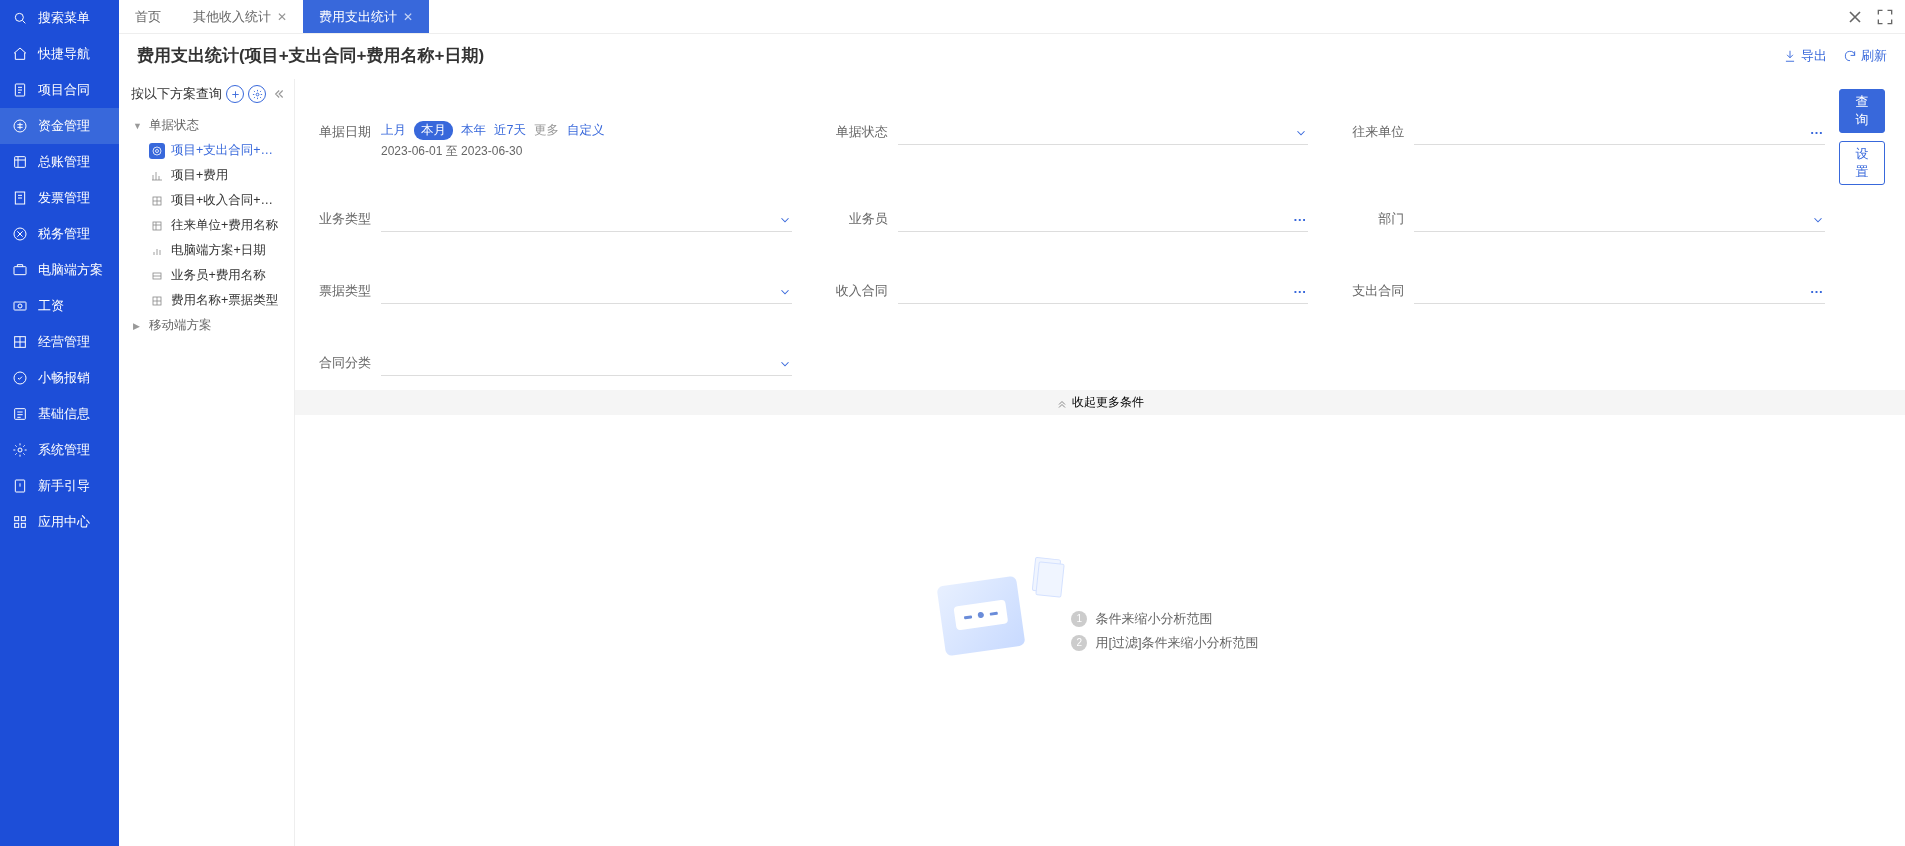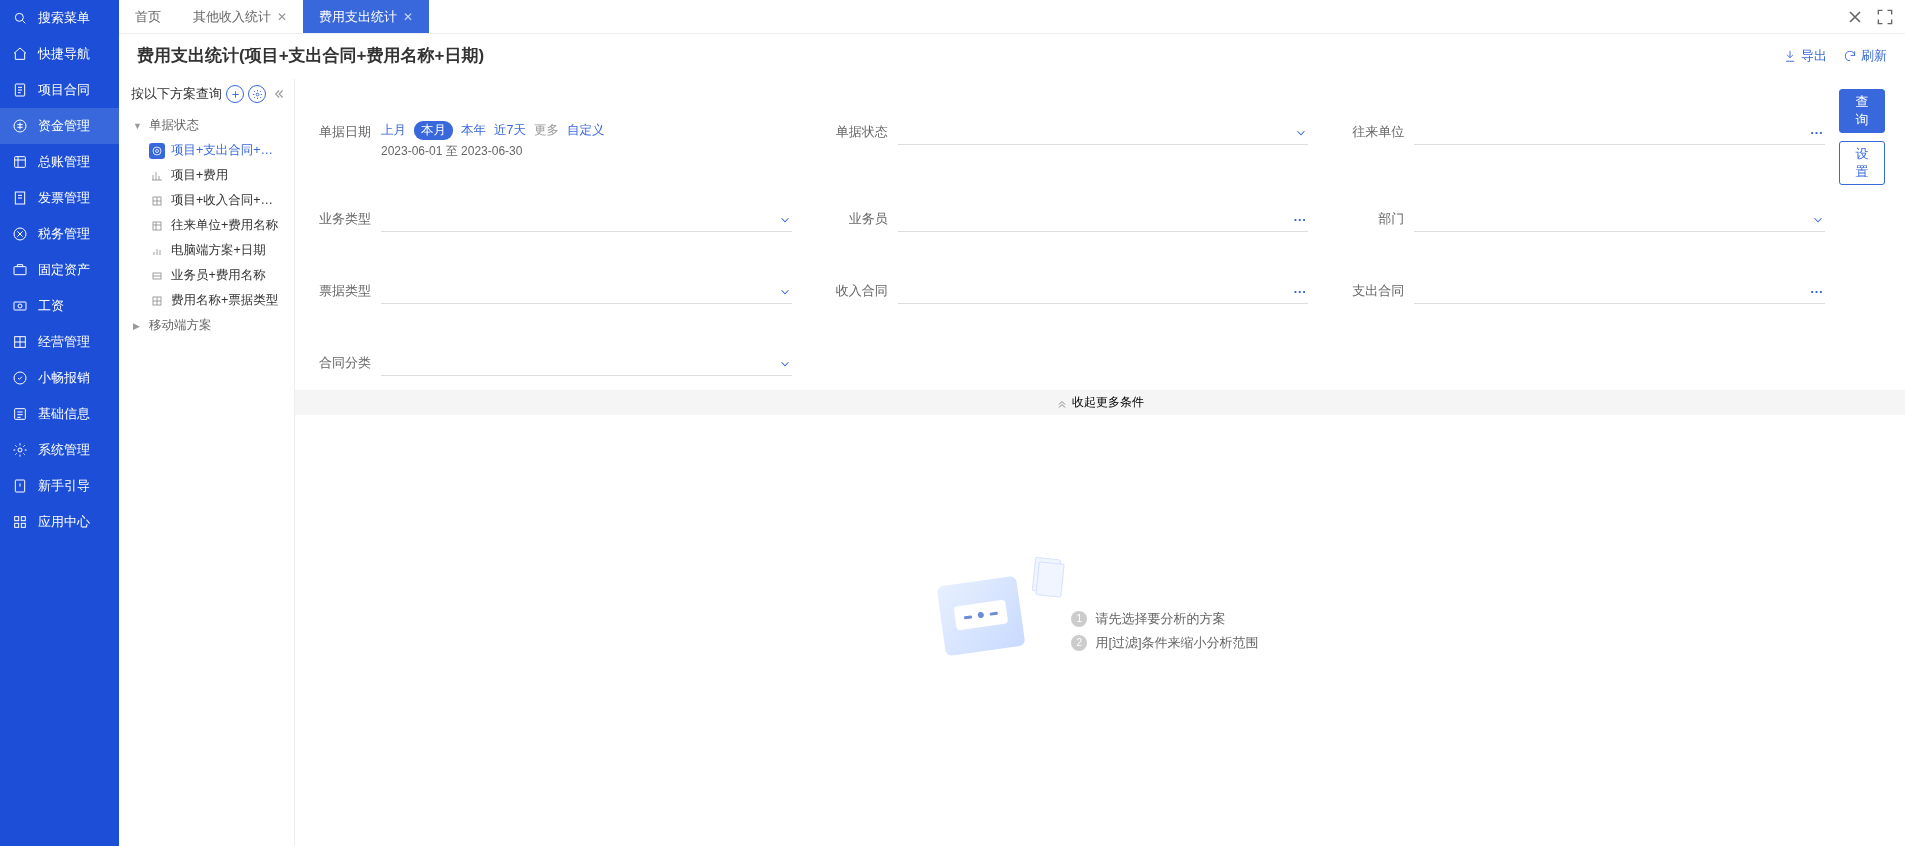--- a/index.html
+++ b/index.html
@@ -167,21 +167,21 @@
         </span>
         <span class="lbl">税务管理</span>
       </div>
       <div class="side-item">
         <span class="ico">
           <svg viewBox="0 0 24 24">
             <rect x="3" y="7" width="18" height="12" rx="1"></rect>
             <path d="M8 7V4h8v3"></path>
           </svg>
         </span>
-        <span class="lbl">固定资产</span>
+        <span class="lbl">电脑端方案</span>
       </div>
       <div class="side-item">
         <span class="ico">
           <svg viewBox="0 0 24 24">
             <rect x="3" y="6" width="18" height="12" rx="1"></rect>
             <circle cx="12" cy="12" r="3"></circle>
           </svg>
         </span>
         <span class="lbl">工资</span>
       </div>
@@ -500,21 +500,21 @@
                   </div>
                 <div class="papers">
                     <div></div>
                     <div></div>
                   </div>
               </div>
             </div>
             <div class="empty-steps">
               <div class="empty-row">
                 <div class="step-num">1</div>
-                  <span>请先选择要分析的方案</span>
+                  <span>条件来缩小分析范围</span>
               </div>
               <div class="empty-row">
                 <div class="step-num">2</div>
                   <span>用[过滤]条件来缩小分析范围</span>
               </div>
             </div>
           </div>
         </div>
       </div>
 

